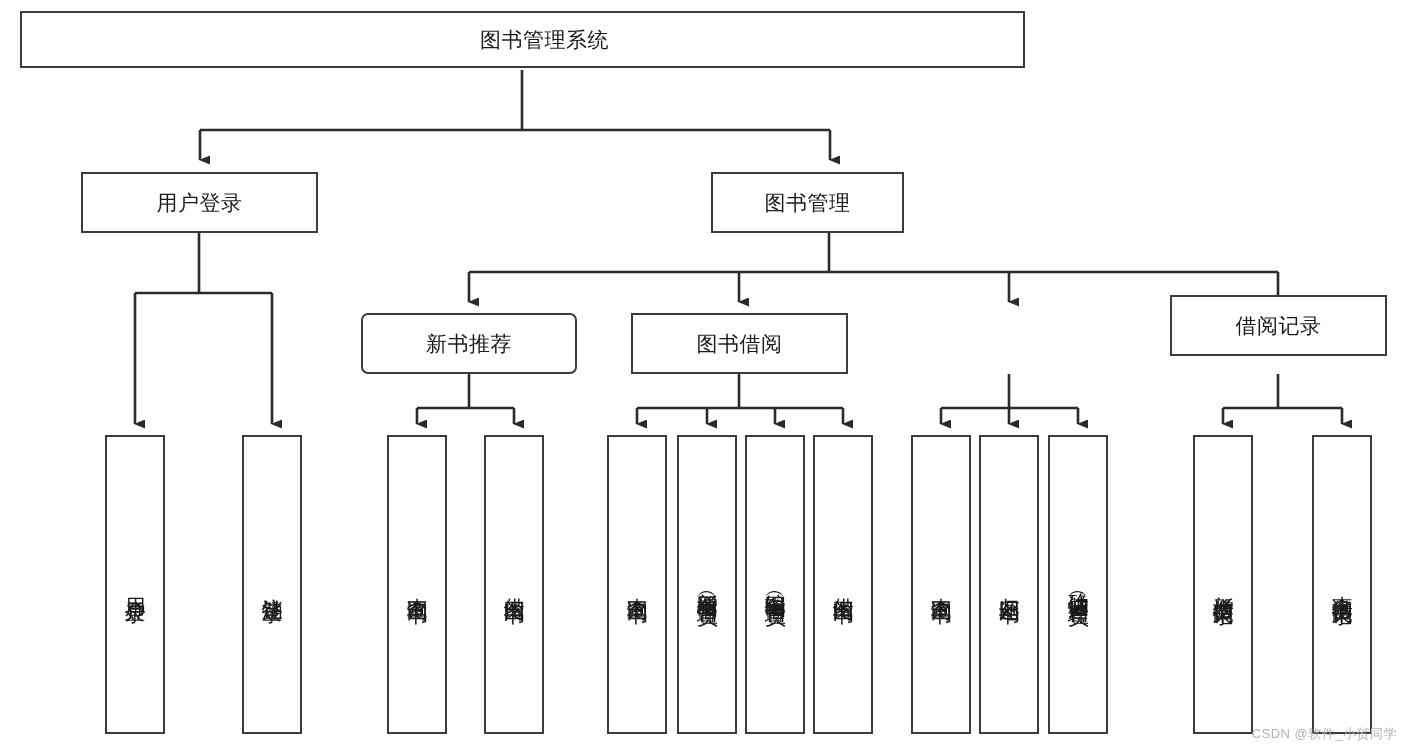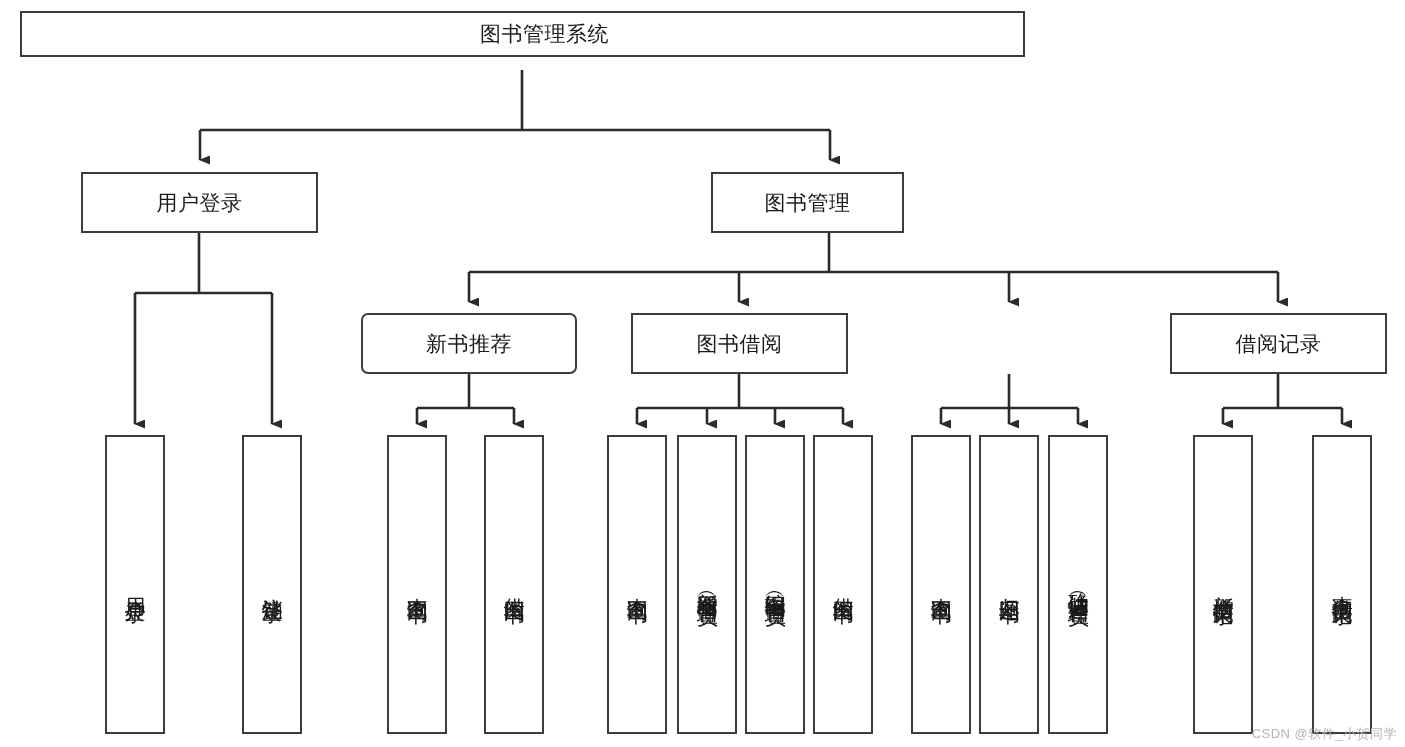--- a/index.html
+++ b/index.html
@@ -113,38 +113,38 @@
       <path d="M1009,408 L1009,424" marker-end="url(#arrow)"></path>
       <path d="M1078,408 L1078,424" marker-end="url(#arrow)"></path>
 
       <path d="M1278,374 L1278,408"></path>
       <path d="M1223,408 L1342,408"></path>
       <path d="M1223,408 L1223,424" marker-end="url(#arrow)"></path>
       <path d="M1342,408 L1342,424" marker-end="url(#arrow)"></path>
     </g>
   </svg>
 
-  <div class="node node-h" style="left:20px; top:11px; width:1005px; height:46px;padding-left:44px;">
+  <div class="node node-h" style="left:20px; top:11px; width:1005px; height:57px;padding-left:44px;">
     <span>图书管理系统</span>
   </div>
 
   <div class="node node-h" style="left:81px; top:172px; width:237px; height:61px;">
     <span>用户登录</span>
   </div>
   <div class="node node-h" style="left:711px; top:172px; width:193px; height:61px;">
     <span>图书管理</span>
   </div>
 
   <div class="node node-h" style="left:361px; top:313px; width:216px; height:61px;border-radius:7px;">
     <span>新书推荐</span>
   </div>
   <div class="node node-h" style="left:631px; top:313px; width:217px; height:61px;">
     <span>图书借阅</span>
   </div>
-  <div class="node node-h" style="left:1170px; top:313px; width:217px; height:61px;">
+  <div class="node node-h" style="left:1170px; top:295px; width:217px; height:61px;">
     <span>借阅记录</span>
   </div>
 
   <div class="node node-v" style="left:105px; top:435px; width:60px; height:299px;">
     <span>用户登录</span>
   </div>
   <div class="node node-v" style="left:242px; top:435px; width:60px; height:299px;">
     <span>注销登录</span>
   </div>
 

